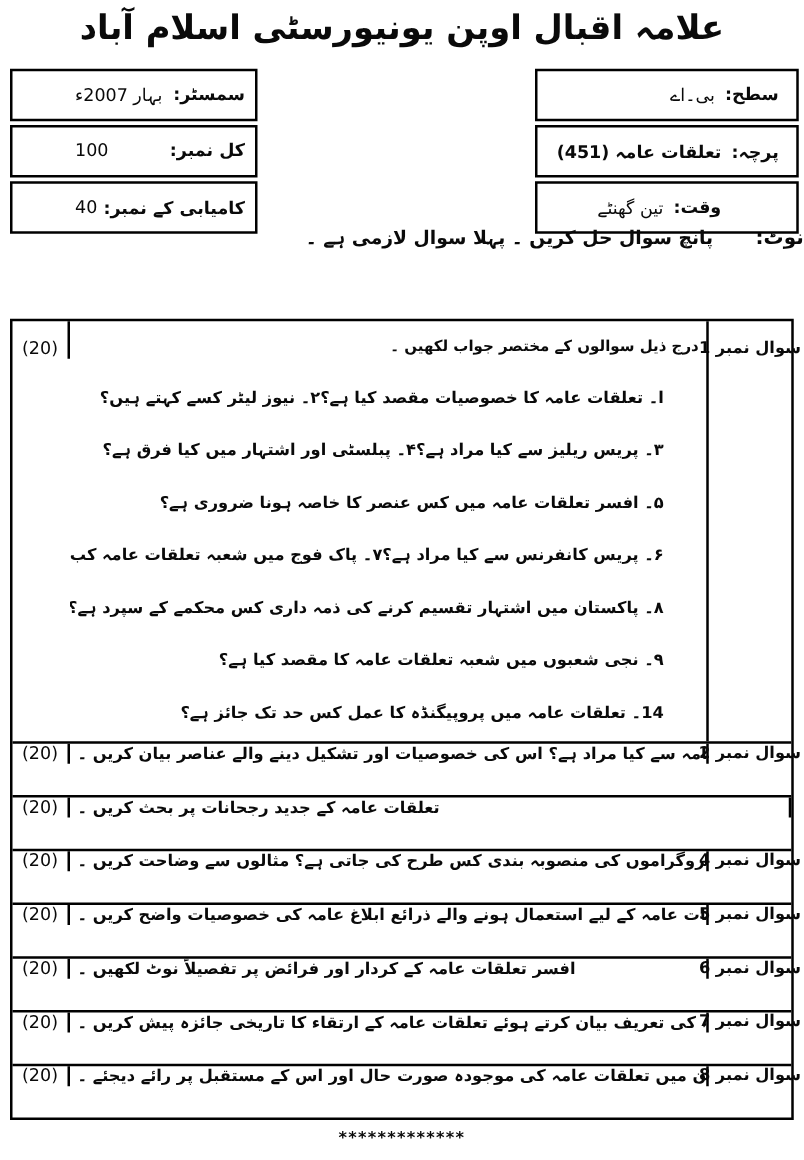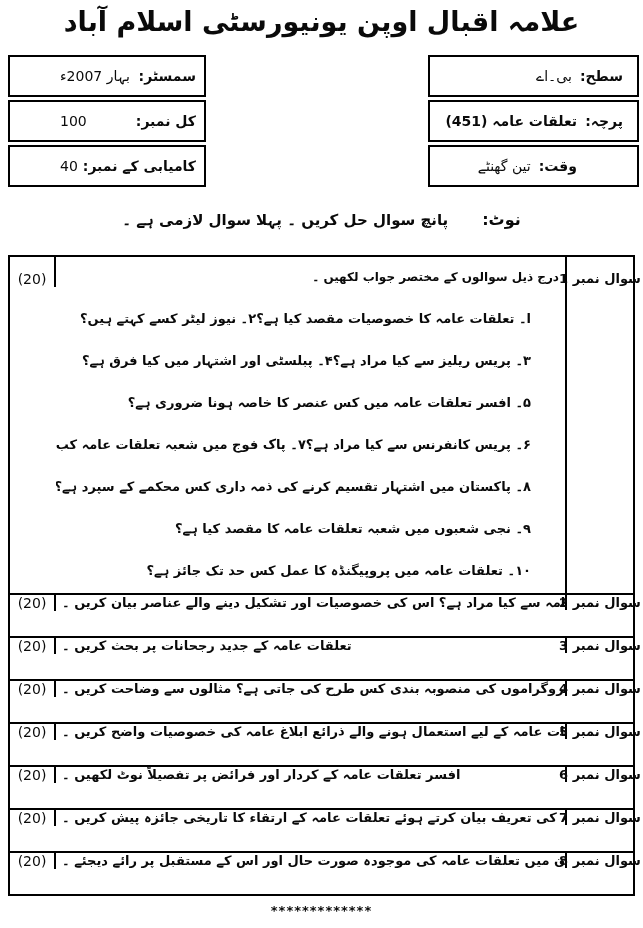--- a/index.html
+++ b/index.html
@@ -26,22 +26,22 @@
     display:flex;align-items:center;justify-content:space-between;
     direction:rtl;font-size:14px;font-weight:bold;
     padding:0 8px 0 50px;
   }
   .info-table.right .info-row{justify-content:flex-start;gap:8px;padding:0 14px 0 8px;}
   .info-table.right .info-row.r3{padding-right:60px;}
   .info-row .val{font-weight:normal;}
   .info-table.right .info-row.r2 .val{font-weight:bold;}
   
   .note-line{
-    position:absolute;top:210px;left:0;width:100%;
-    text-align:center;direction:rtl;font-size:15px;
+    position:absolute;top:180px;left:0;width:100%;
+    direction:rtl;font-size:15px;
   }
   .note-line .note-label{font-weight:bold;margin-left:34px;font-size:16px;}
   .note-line .note-text{font-weight:bold;}
   
   .qtable{
     position:absolute;top:255px;left:8px;width:627px;
     border:2px solid #000;box-sizing:border-box;background:#fff;
   }
   .qrow{display:flex;align-items:flex-start;border-top:2px solid #000;}
   .qrow:first-child{border-top:none;}
@@ -142,36 +142,35 @@
         <span>۶۔   پریس کانفرنس سے کیا مراد ہے؟</span>
         <span>۷۔   پاک فوج میں شعبہ تعلقات عامہ کب قائم ہوا؟</span>
       </div>
       <div class="subline single">
         <span>۸۔   پاکستان میں اشتہار تقسیم کرنے کی ذمہ داری کس محکمے کے سپرد ہے؟</span>
       </div>
       <div class="subline single">
         <span>۹۔   نجی شعبوں میں شعبہ تعلقات عامہ کا مقصد کیا ہے؟</span>
       </div>
       <div class="subline single">
-        <span>۱۰۔   تعلقات عامہ میں پروپیگنڈہ کا عمل کس حد تک جائز ہے؟</span>
+        <span>14۔   تعلقات عامہ میں پروپیگنڈہ کا عمل کس حد تک جائز ہے؟</span>
       </div>
     </div>
     <div class="cell-num">سوال نمبر 1</div>
   </div>
 
   <div class="qrow simple">
     <div class="cell-marks">(20)</div>
     <div class="cell-text">رائے عامہ سے کیا مراد ہے؟ اس کی خصوصیات اور تشکیل دینے والے عناصر بیان کریں ۔</div>
     <div class="cell-num">سوال نمبر 2</div>
   </div>
 
   <div class="qrow simple">
     <div class="cell-marks">(20)</div>
     <div class="cell-text">تعلقات عامہ کے جدید رجحانات پر بحث کریں ۔</div>
-    <div class="cell-num">سوال نمبر 3</div>
   </div>
 
   <div class="qrow simple">
     <div class="cell-marks">(20)</div>
     <div class="cell-text">تعلقات عامہ کے پروگراموں کی منصوبہ بندی کس طرح کی جاتی ہے؟ مثالوں سے وضاحت کریں ۔</div>
     <div class="cell-num">سوال نمبر 4</div>
   </div>
 
   <div class="qrow simple">
     <div class="cell-marks">(20)</div>

